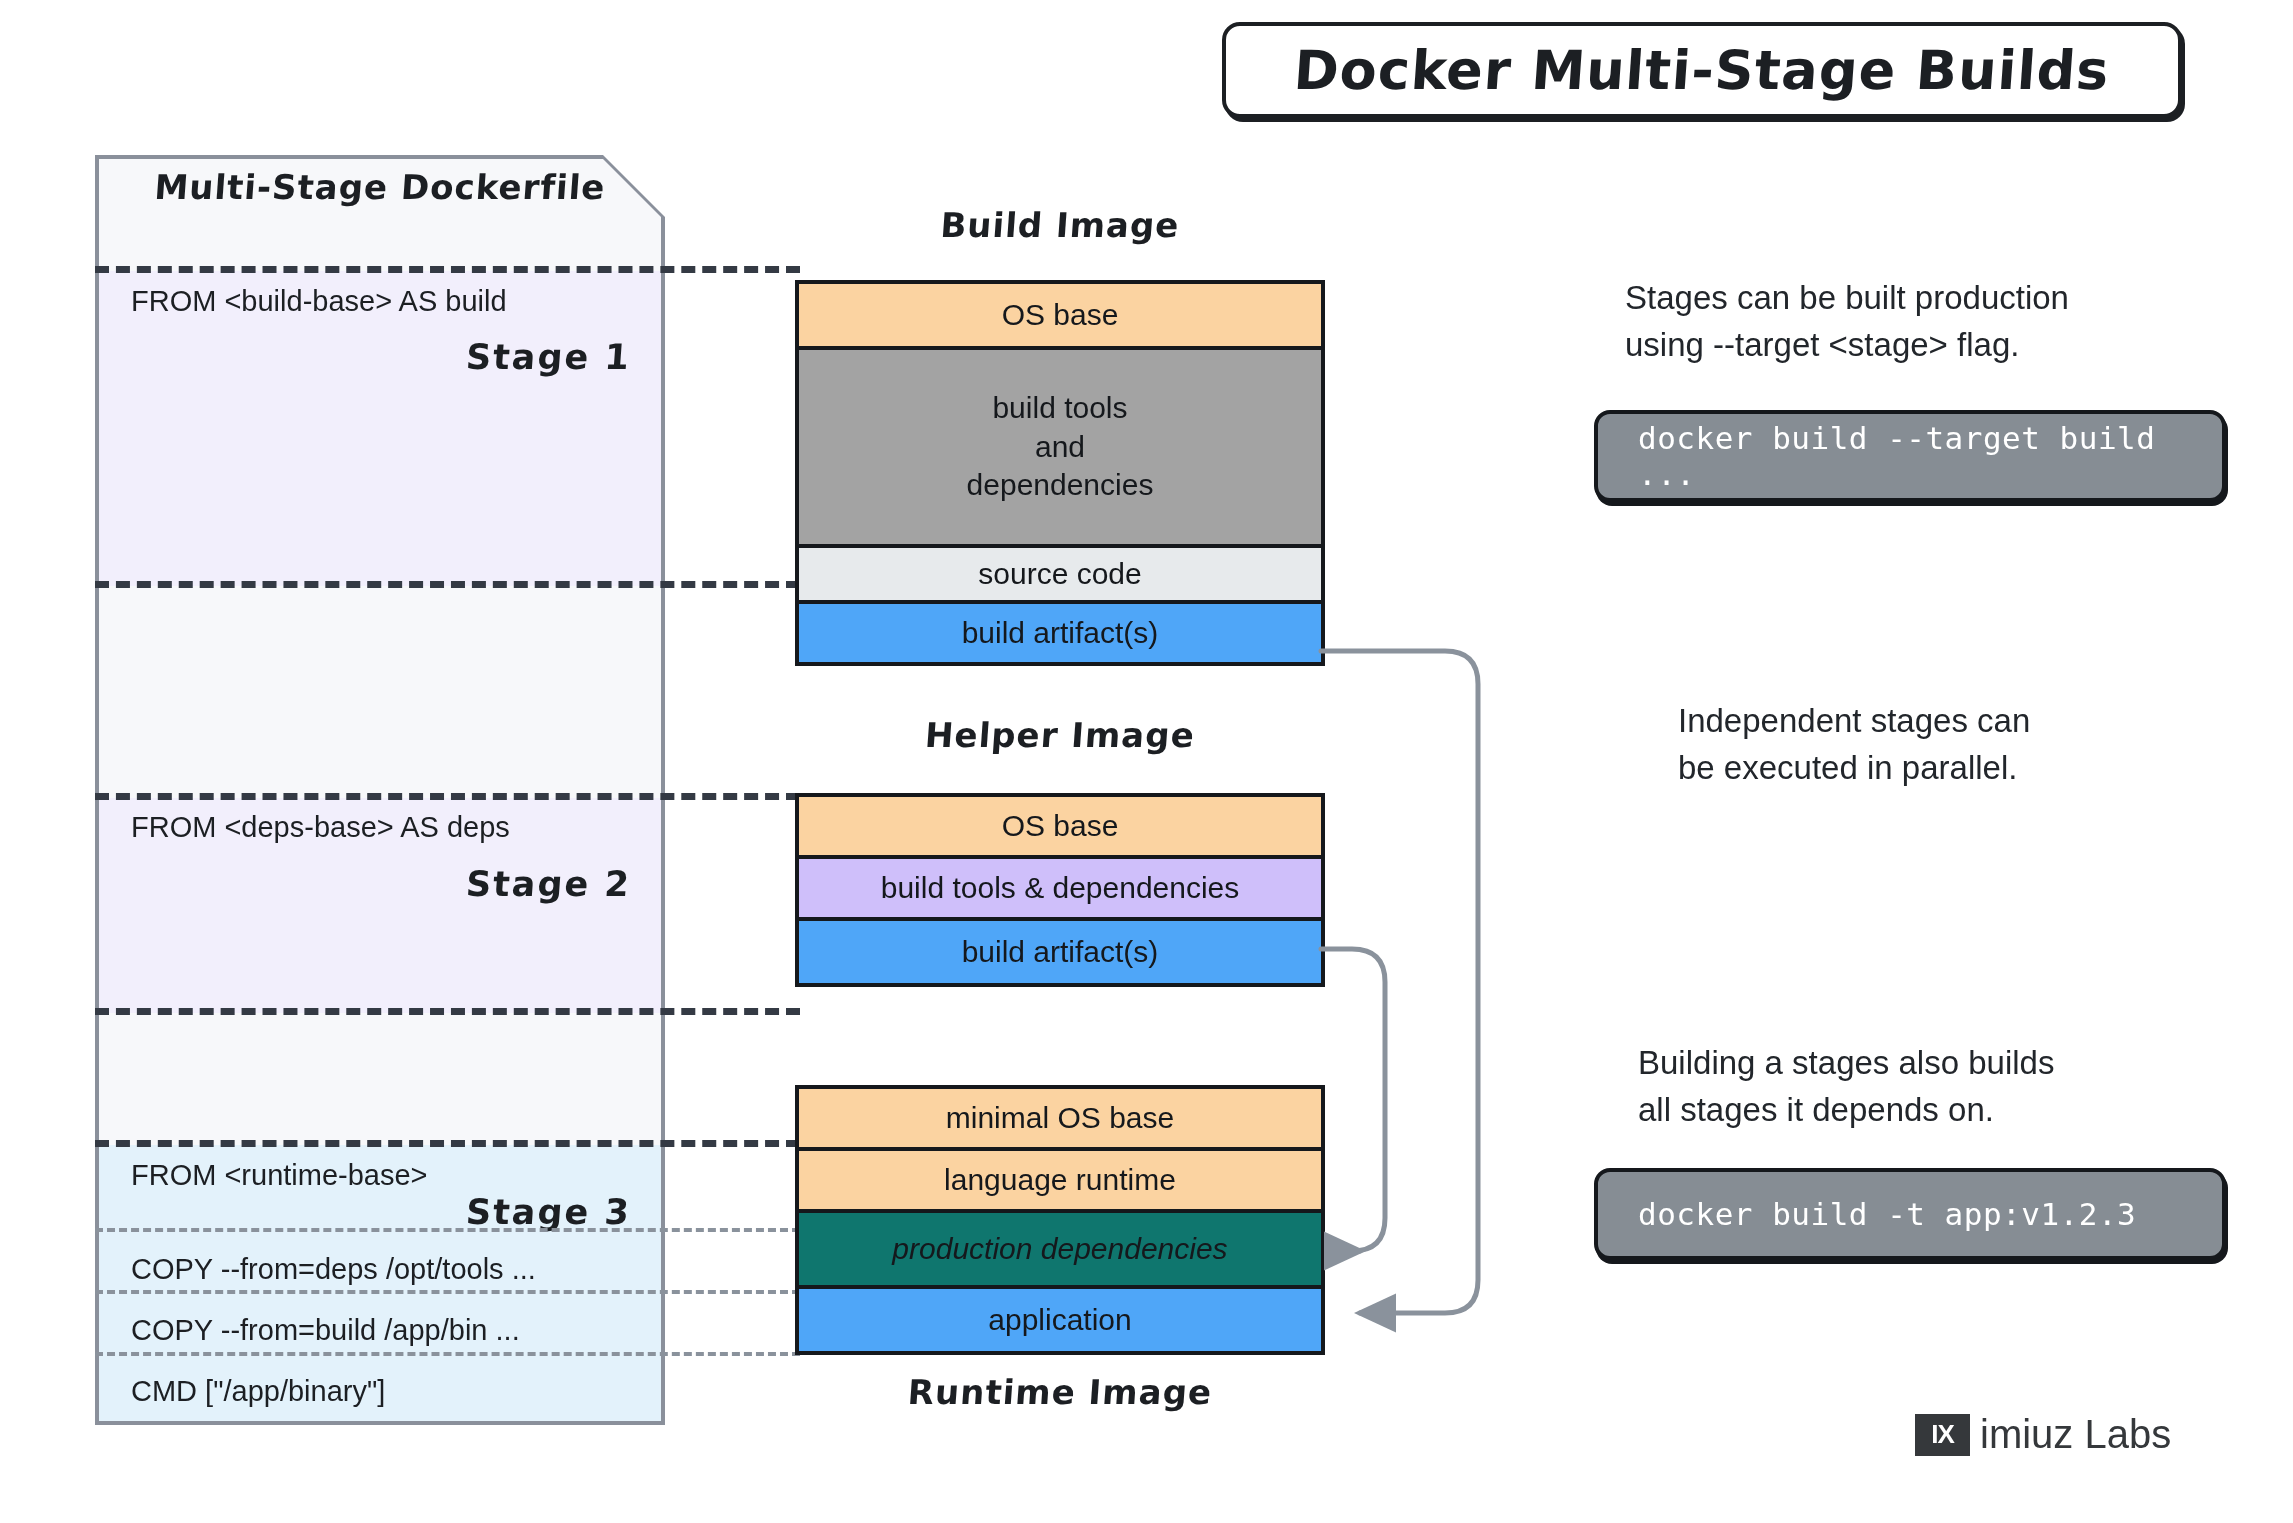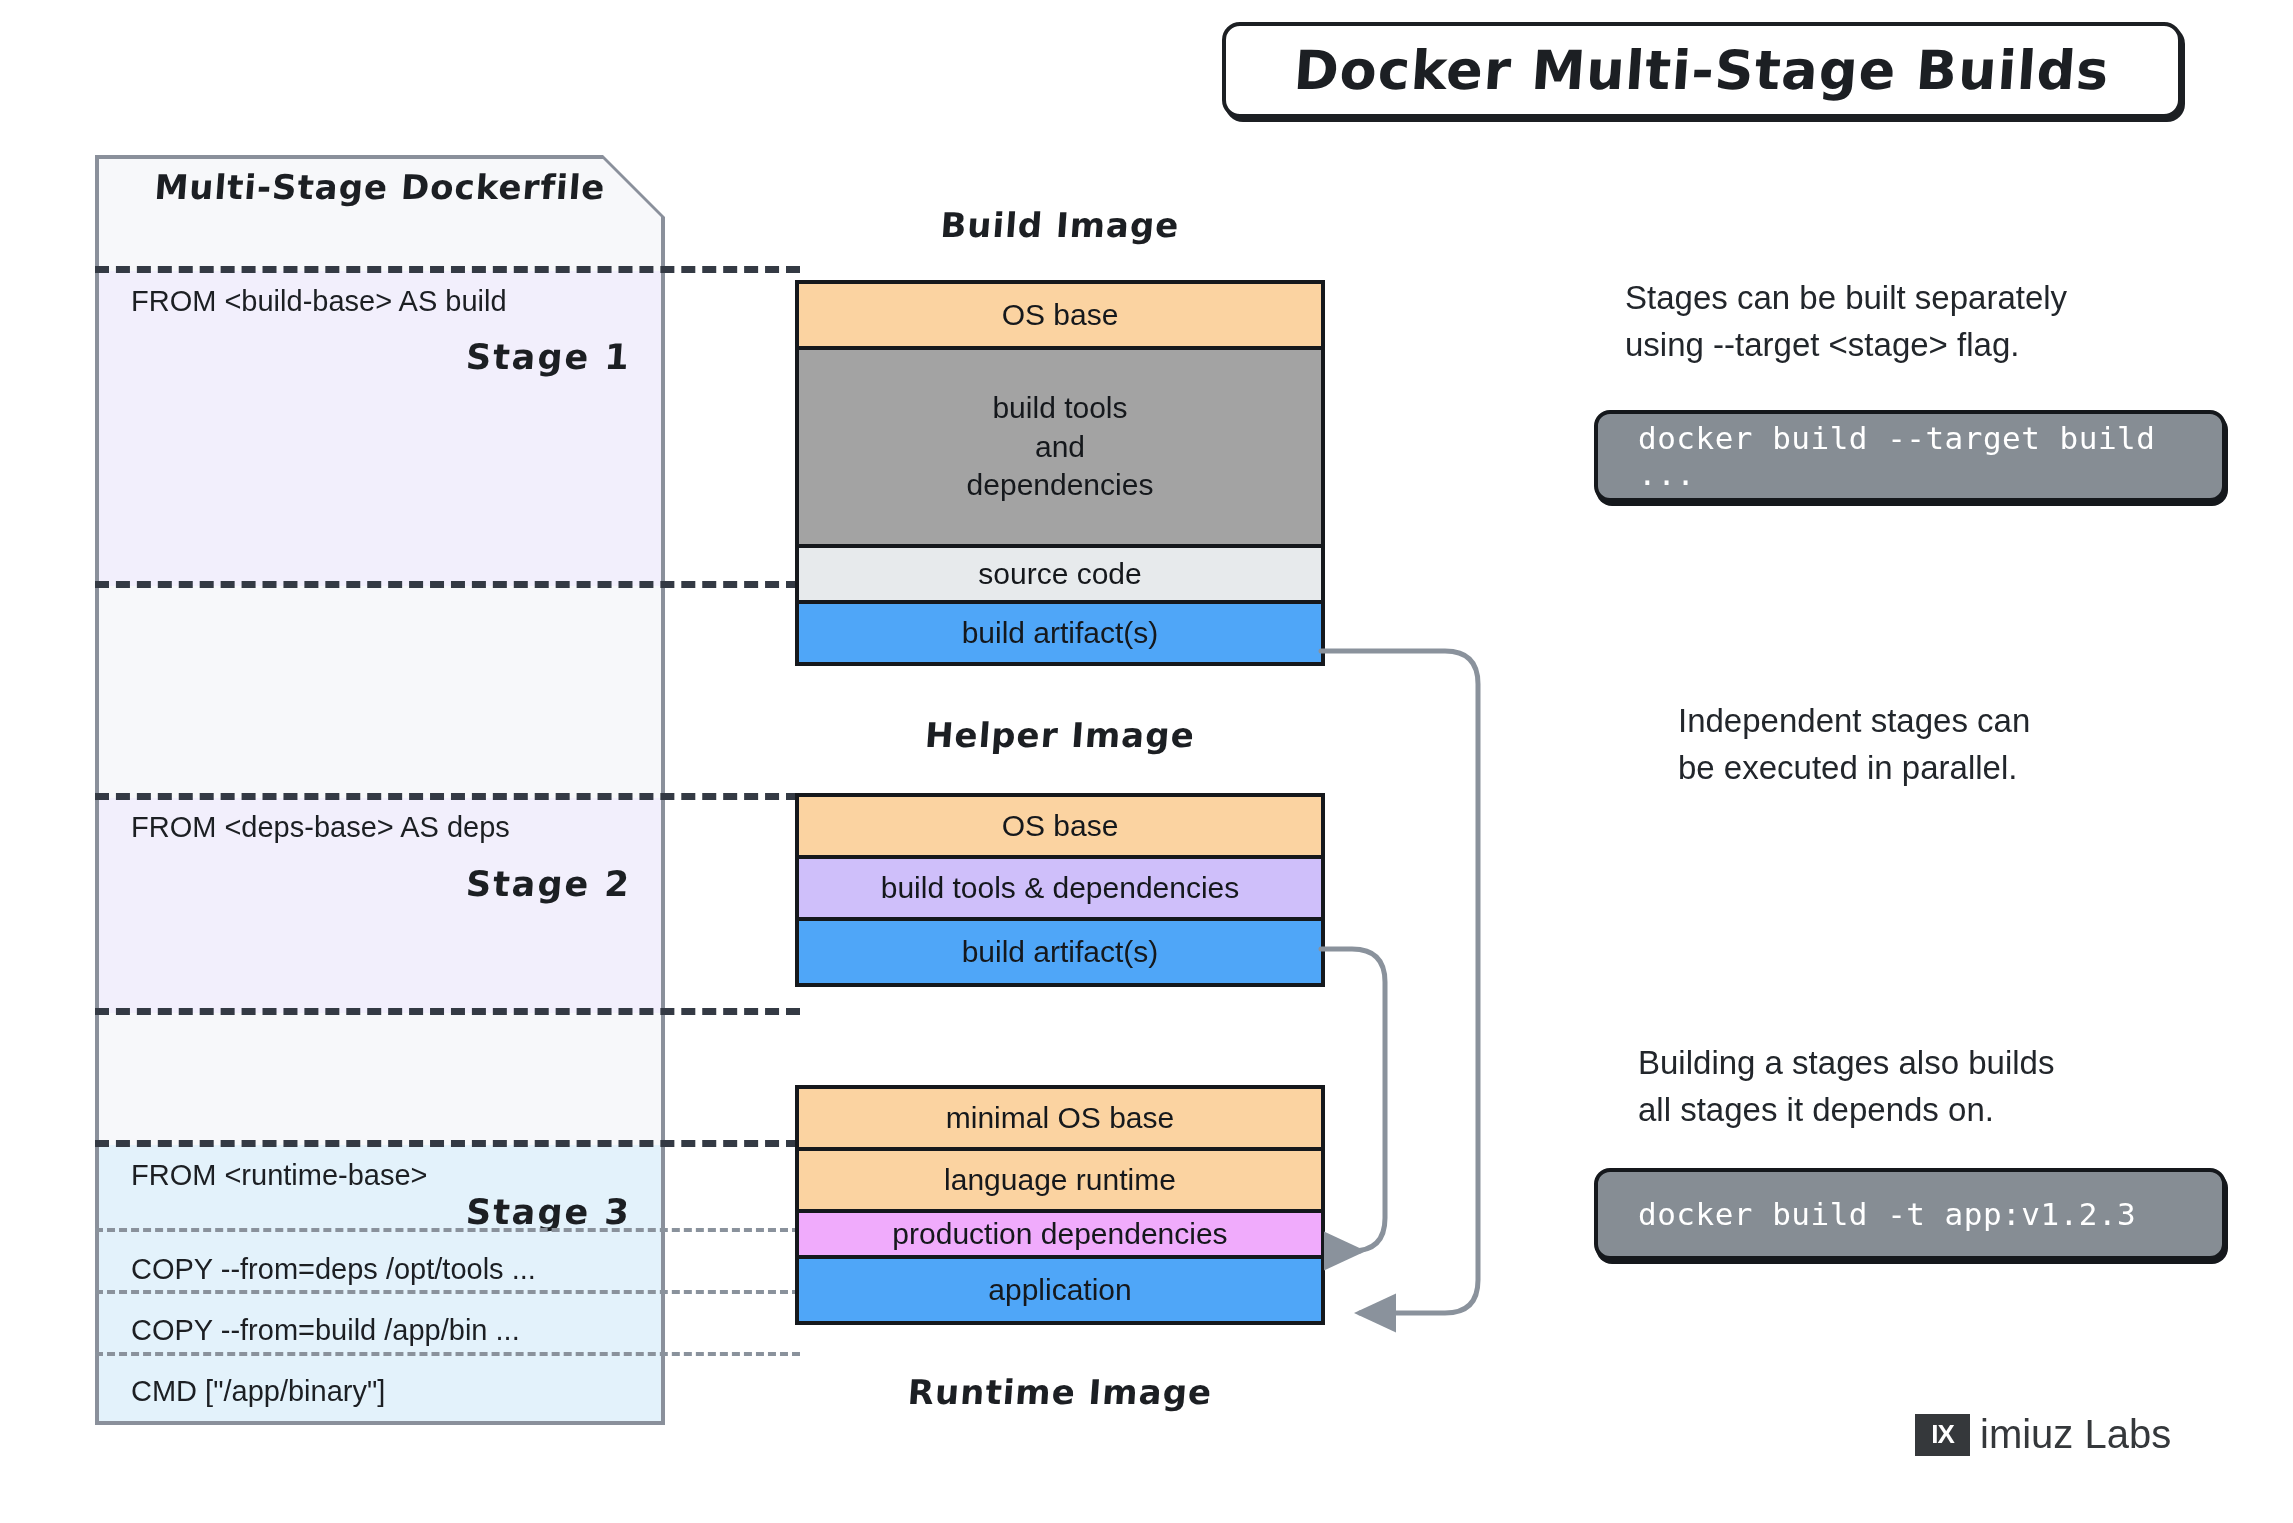--- a/index.html
+++ b/index.html
@@ -168,39 +168,39 @@
   <div class="stack-title" style="left:795px;top:715px;width:530px;">Helper Image</div>
   <div class="stack" id="stack-helper" style="left:795px;top:793px;width:522px;">
     <div class="layer" style="height:62px;background:#fbd3a1;">OS base</div>
     <div class="layer" style="height:62px;background:#cfbffa;">build tools &amp; dependencies</div>
     <div class="layer" style="height:62px;background:#4fa6f8;">build artifact(s)</div>
   </div>
 
   <div class="stack" id="stack-runtime" style="left:795px;top:1085px;width:522px;">
     <div class="layer" style="height:62px;background:#fbd3a1;">minimal OS base</div>
     <div class="layer" style="height:62px;background:#fbd3a1;">language runtime</div>
-    <div class="layer" style="height:46px;background:#f0abfc;">production dependencies</div>
+    <div class="layer" style="height:76px;background:#0f766e;font-style:italic;">production dependencies</div>
     <div class="layer" style="height:62px;background:#4fa6f8;">application</div>
   </div>
   <div class="stack-title" style="left:795px;top:1372px;width:530px;">Runtime Image</div>
 
   <svg class="conn" viewBox="0 0 2293 1523">
     <defs>
       <marker id="arrow" markerWidth="9" markerHeight="9" refX="7.2" refY="4.5" orient="auto" markerUnits="strokeWidth">
         <path d="M0,0.6 L8.4,4.5 L0,8.4 z" fill="#8a929c"></path>
       </marker>
     </defs>
 
     <path d="M1321,651 L1445,651 Q1478,651 1478,684 L1478,1280 Q1478,1313 1445,1313 L1360,1313" fill="none" stroke="#8a929c" stroke-width="5" stroke-linecap="round" marker-end="url(#arrow)"></path>
 
     <path d="M1321,949 L1352,949 Q1385,949 1385,982 L1385,1218 Q1385,1251 1352,1251 L1360,1251" fill="none" stroke="#8a929c" stroke-width="5" stroke-linecap="round" marker-end="url(#arrow)"></path>
   </svg>
 
   <div class="note" style="left:1625px;top:275px;width:620px;">
-    <div>Stages can be built separately</div>
+    <div>Stages can be built production</div>
     <div>using --target &lt;stage&gt; flag.</div>
   </div>
   <div class="cmd" style="left:1594px;top:410px;width:632px;height:92px;">docker build --target build ...</div>
 
   <div class="note" style="left:1678px;top:698px;width:620px;">
     <div>Independent stages can</div>
     <div>be executed in parallel.</div>
   </div>
 
   <div class="note" style="left:1638px;top:1040px;width:620px;">

